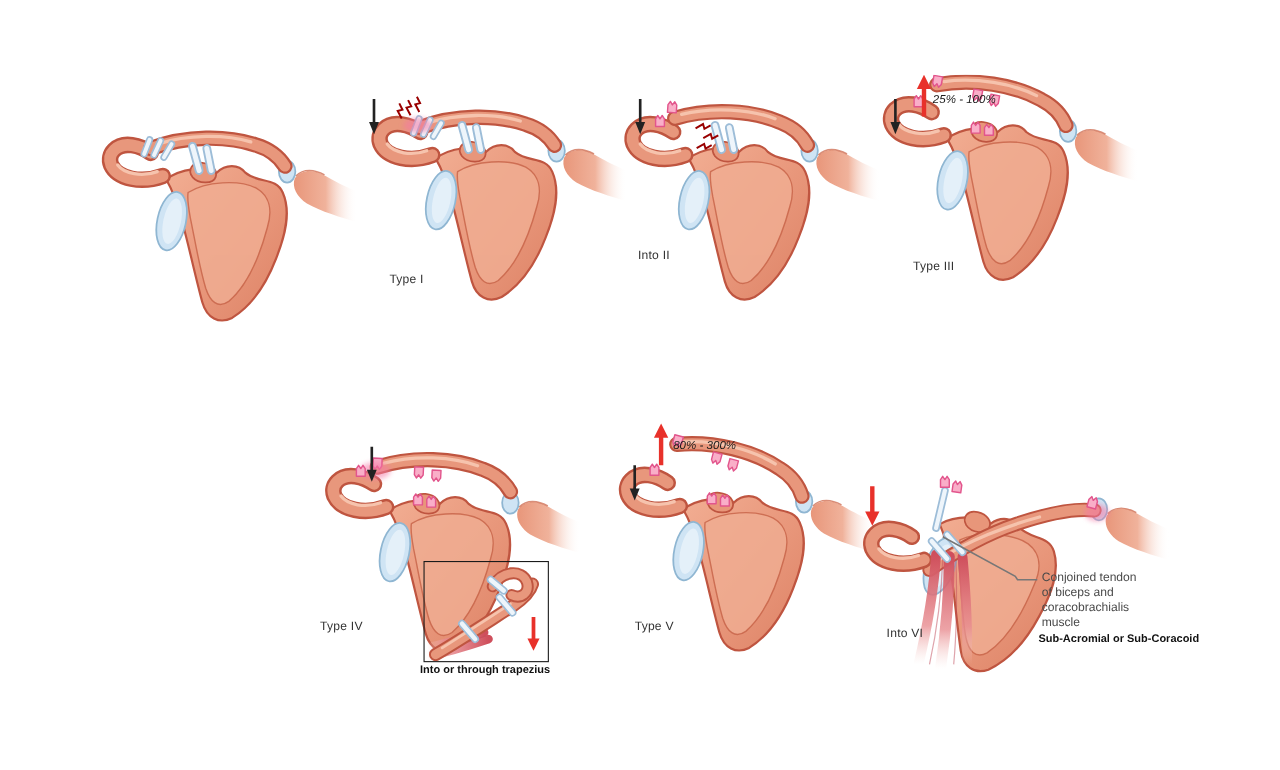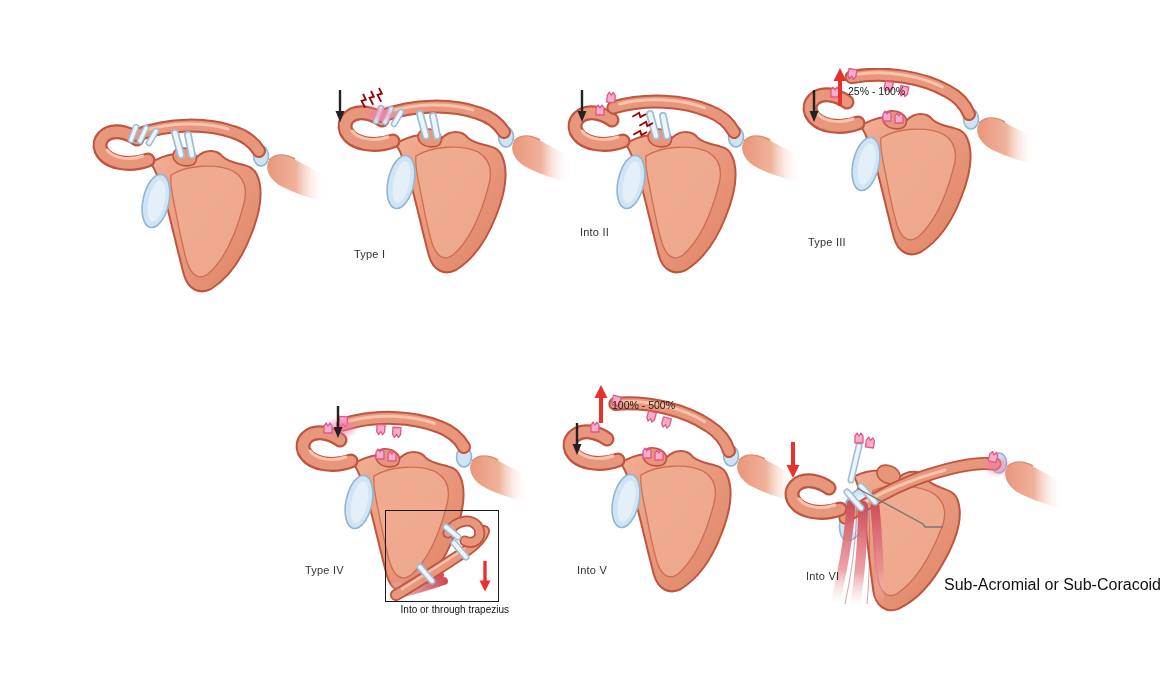--- a/index.html
+++ b/index.html
@@ -1,23 +1,23 @@
 <!DOCTYPE html>
 <html style="--bone: #e8977c; --bone_outline: #bf5540; --bone_highlight: #f6c3ad; --cartilage: #cfe4f4; --cartilage_outline: #8fb6d2; --injury_pink: #f478a6; --stub_fill: #f9aec8; --stub_outline: #e2558c; --zigzag_red: #990000; --arrow_black: #222222; --arrow_red: #e8312a; --label_text: #333333; --annotation_text: #4a4a4a; --leader_line: #777777;"><head>
 <meta charset="utf-8">
 <style>
   html,body{margin:0;padding:0;background:#fff;}
   #canvas{position:relative;width:1164px;height:700px;background:#ffffff;overflow:hidden;
           font-family:"Liberation Sans",sans-serif;}
   .fig{position:absolute;}
   .lbl{position:absolute;font-size:11px;color:var(--label_text,#333);letter-spacing:.2px;}
-  .anno{position:absolute;font-size:10.5px;color:#1a1a1a;white-space:nowrap;}
-  .caption{position:absolute;font-size:10px;font-weight:400;color:#111;text-align:right;white-space:nowrap;}
+  .anno{position:absolute;font-size:10.5px;color:#1a1a1a;white-space:nowrap;font-style:italic;}
+  .caption{position:absolute;font-size:10px;font-weight:700;color:#111;text-align:center;white-space:nowrap;}
   .tendon{position:absolute;font-size:11px;line-height:13.5px;color:var(--annotation_text,#4a4a4a);white-space:pre-line;}
-  .posnote{position:absolute;font-size:16px;font-weight:400;color:#111;white-space:nowrap;}
+  .posnote{position:absolute;font-size:10px;font-weight:700;color:#111;white-space:nowrap;}
   .inset{position:absolute;border:1.5px solid #1a1a1a;background:transparent;}
   
   .body-main{fill:url(#boneGrad);stroke:var(--bone_outline,#bf5540);stroke-width:2;}
   .body-inner{fill:#f0ad92;stroke:#c9674c;stroke-width:1.3;opacity:.85;}
   .cart{fill:var(--cartilage,#cfe4f4);stroke:var(--cartilage_outline,#8fb6d2);stroke-width:1.6;}
   .cart-in{fill:#e6f1f9;stroke:none;opacity:.9;}
   .bo{stroke:var(--bone_outline,#bf5540);fill:none;stroke-linecap:round;}
   .bf{stroke:var(--bone,#e8977c);fill:none;stroke-linecap:round;}
   .bh{stroke:var(--bone_highlight,#f6c3ad);fill:none;stroke-linecap:round;}
   .lo{stroke:#9dbdd8;fill:none;stroke-linecap:round;}
@@ -280,23 +280,27 @@
       <use href="#gStub" transform="translate(102,16) rotate(8)"></use>
       <ellipse class="glow" cx="232" cy="46" rx="11" ry="8" filter="url(#soft)"></ellipse>
       <use href="#gStub" transform="translate(226,30) rotate(15)"></use>
       <use href="#gRArrowDown" transform="translate(28,22)"></use>
       <path class="leader" d="M 92,68 L 158,104 L 160,107 L 178,107"></path>
     </svg>
   </div>
 
   <div class="lbl" style="left:354px;top:248px">Type I</div>
   <div class="lbl" style="left:580px;top:226px">Into II</div>
-  <div class="lbl" style="left:808px;top:236px">Type III</div>
-  <div class="lbl" style="left:305px;top:564px">Type IV</div>
-  <div class="lbl" style="left:577px;top:564px">Into V</div>
+  <div class="lbl" style="left:830px;top:236px">Type III</div>
+  <div class="lbl" style="left:291px;top:564px">Type IV</div>
+  <div class="lbl" style="left:577px;top:564px">Type V</div>
   <div class="lbl" style="left:806px;top:570px">Into VI</div>
 
   <div class="anno" style="left:848px;top:85px">25% - 100%</div>
-  <div class="anno" style="left:612px;top:399px">100% - 500%</div>
-
+  <div class="anno" style="left:612px;top:399px">80% - 300%</div>
+
+  <div class="tendon" style="left:947px;top:519px;width:112px">Conjoined tendon
+of biceps and
+coracobrachialis
+muscle</div>
   <div class="posnote" style="left:944px;top:576px">Sub-Acromial or Sub-Coracoid</div>
 
 </div>
 
 </body></html>

